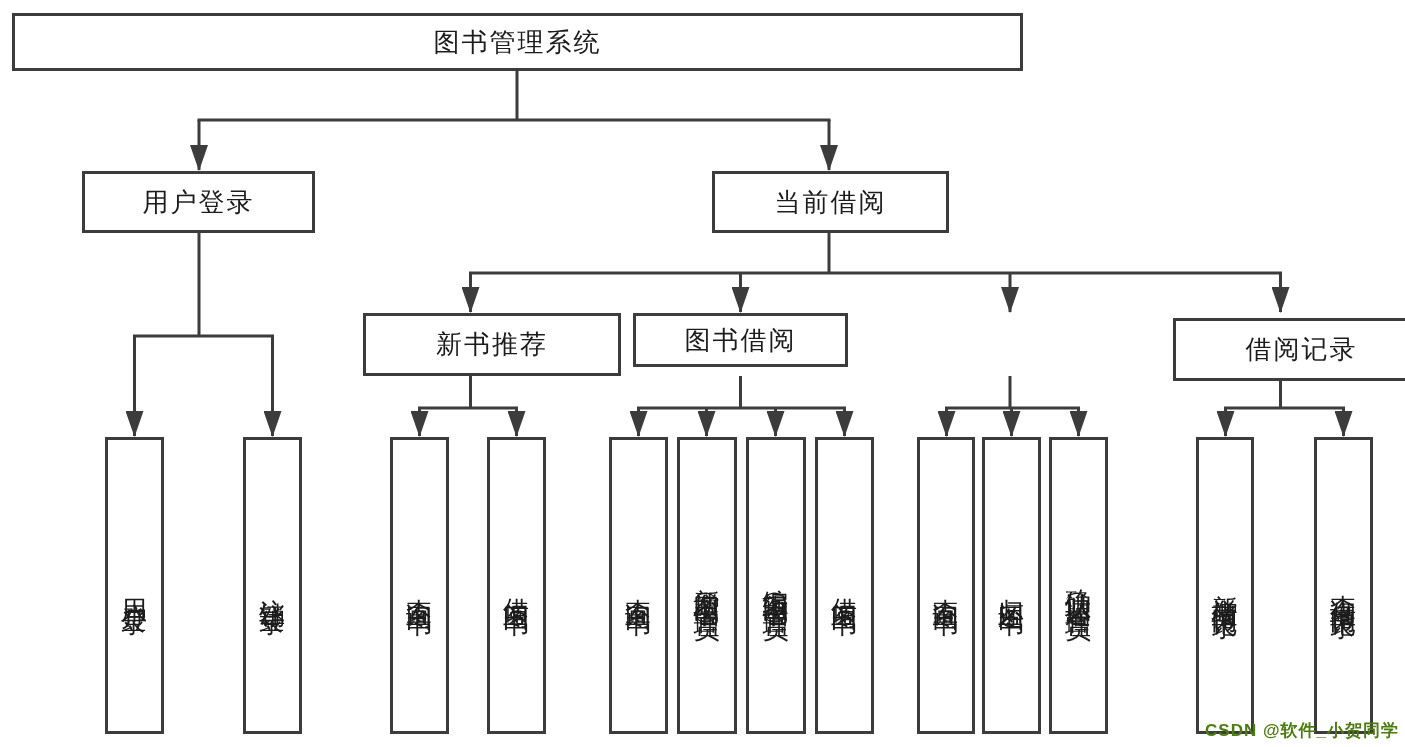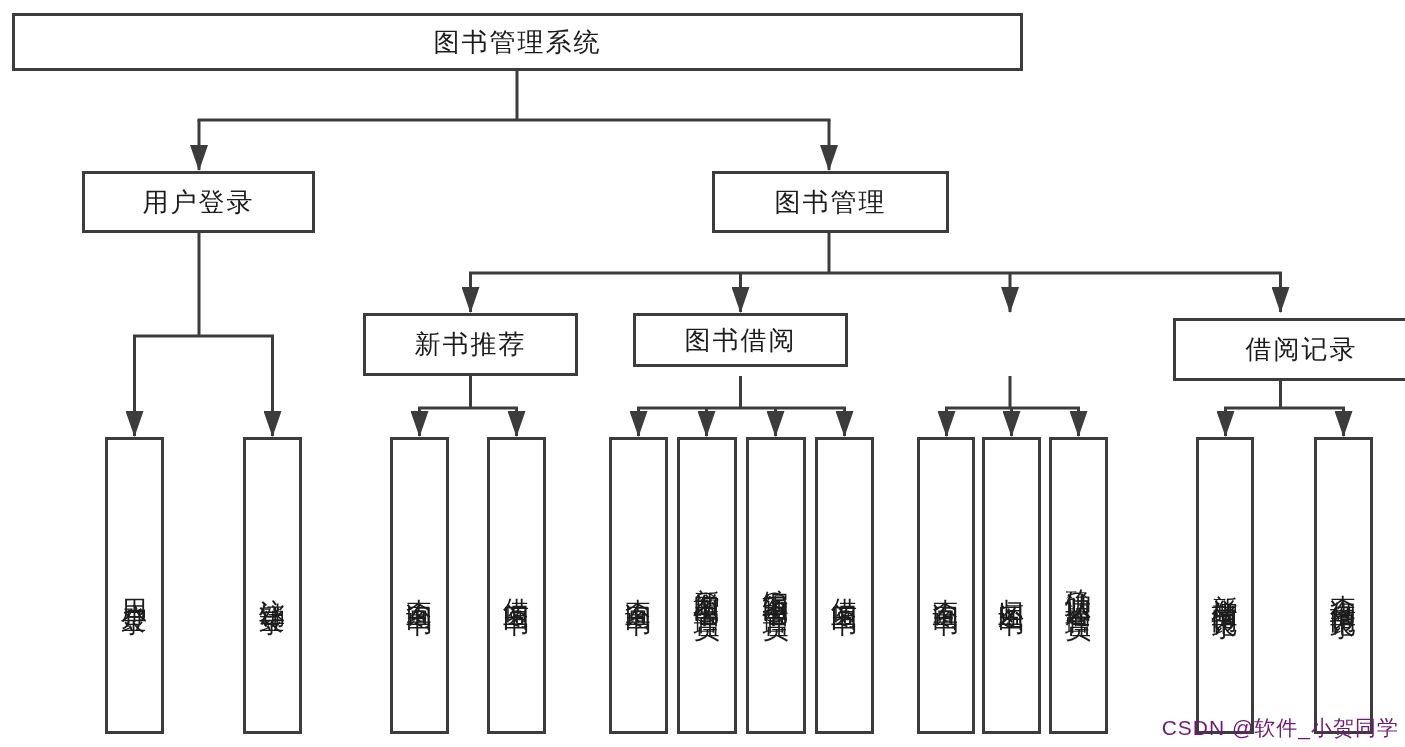--- a/index.html
+++ b/index.html
@@ -24,25 +24,26 @@
   }
   .vnode .vtext{
     writing-mode:vertical-rl;
     letter-spacing:4px;
     font-size:26px;
     line-height:1;
   }
   .watermark{
     position:absolute;
     right:6px;bottom:5px;
-    font-size:21px;
-    color:#701a75;
+    font-size:17px;
+    color:#4d7c0f;
     letter-spacing:1px;
     z-index:3;
     white-space:nowrap;
+    font-weight:bold;
   }
 </style>
 </head>
 <body>
 
 <div class="canvas">
 
   <svg class="wires" width="1405" height="747" viewBox="0 0 1405 747" stroke="#3c3c3c" stroke-width="3" fill="none">
     <defs>
       <marker id="ah" viewBox="0 0 26 18" markerWidth="26" markerHeight="18" markerUnits="userSpaceOnUse" refX="25" refY="9" orient="auto">
@@ -94,23 +95,23 @@
     <g>
       <path d="M1280.5 376 V408 M1224 408 H1345"></path>
       <line x1="1225.5" y1="408" x2="1225.5" y2="436" marker-end="url(#ah)"></line>
       <line x1="1343.5" y1="408" x2="1343.5" y2="436" marker-end="url(#ah)"></line>
     </g>
   </svg>
 
   <div class="node" style="left:12px;top:13px;width:1011px;height:58px">图书管理系统</div>
 
   <div class="node" style="left:82px;top:171px;width:233px;height:62px">用户登录</div>
-  <div class="node" style="left:712px;top:171px;width:237px;height:62px">图书管理</div>
+  <div class="node" style="left:712px;top:171px;width:237px;height:62px">当前借阅</div>
 
-  <div class="node" style="left:363px;top:313px;width:215px;height:63px">新书推荐</div>
+  <div class="node" style="left:363px;top:313px;width:258px;height:63px">新书推荐</div>
   <div class="node" style="left:633px;top:313px;width:215px;height:54px">图书借阅</div>
   <div class="node" style="left:1173px;top:318px;width:257px;height:63px">借阅记录</div>
 
   <div class="node vnode" style="left:105px;top:437px;width:59px;height:297px">
     <span class="vtext">用户登录</span>
   </div>
   <div class="node vnode" style="left:243px;top:437px;width:59px;height:297px">
     <span class="vtext">注销登录</span>
   </div>
 

